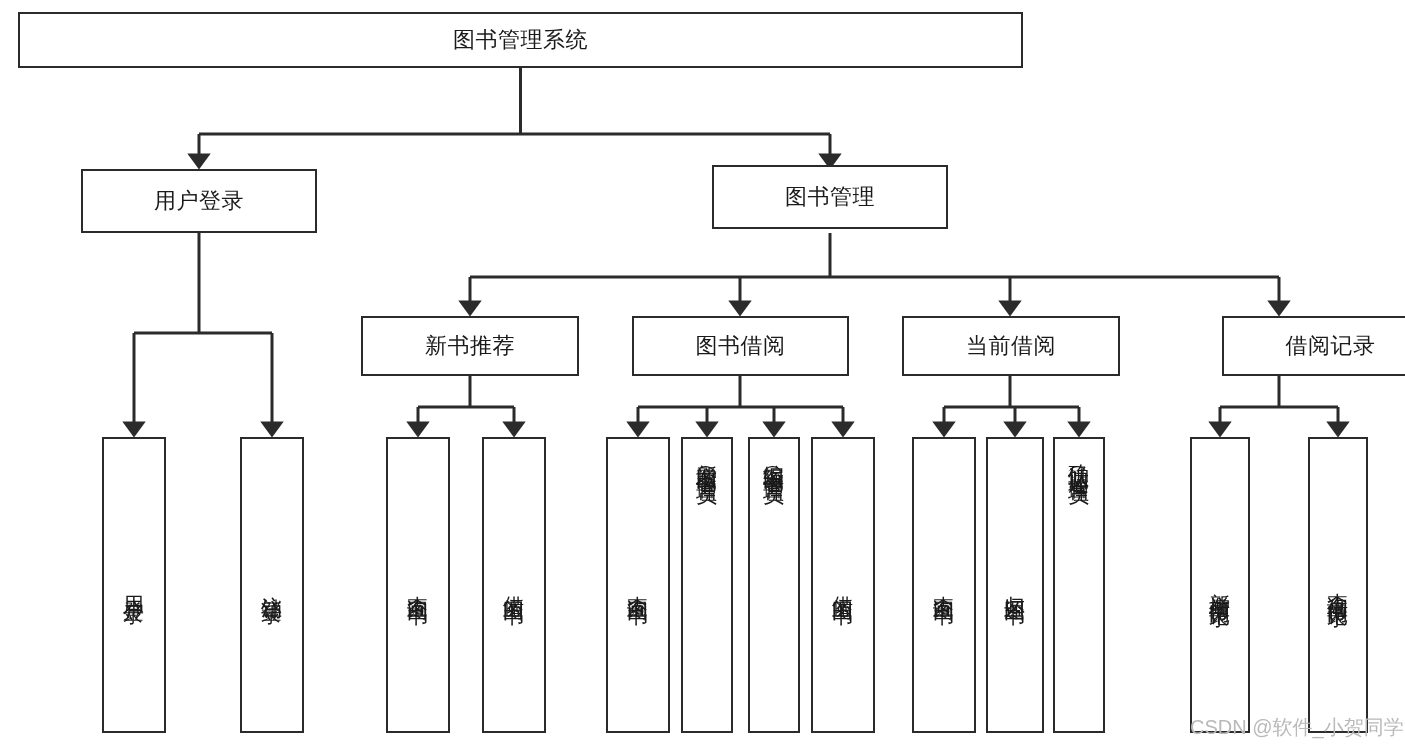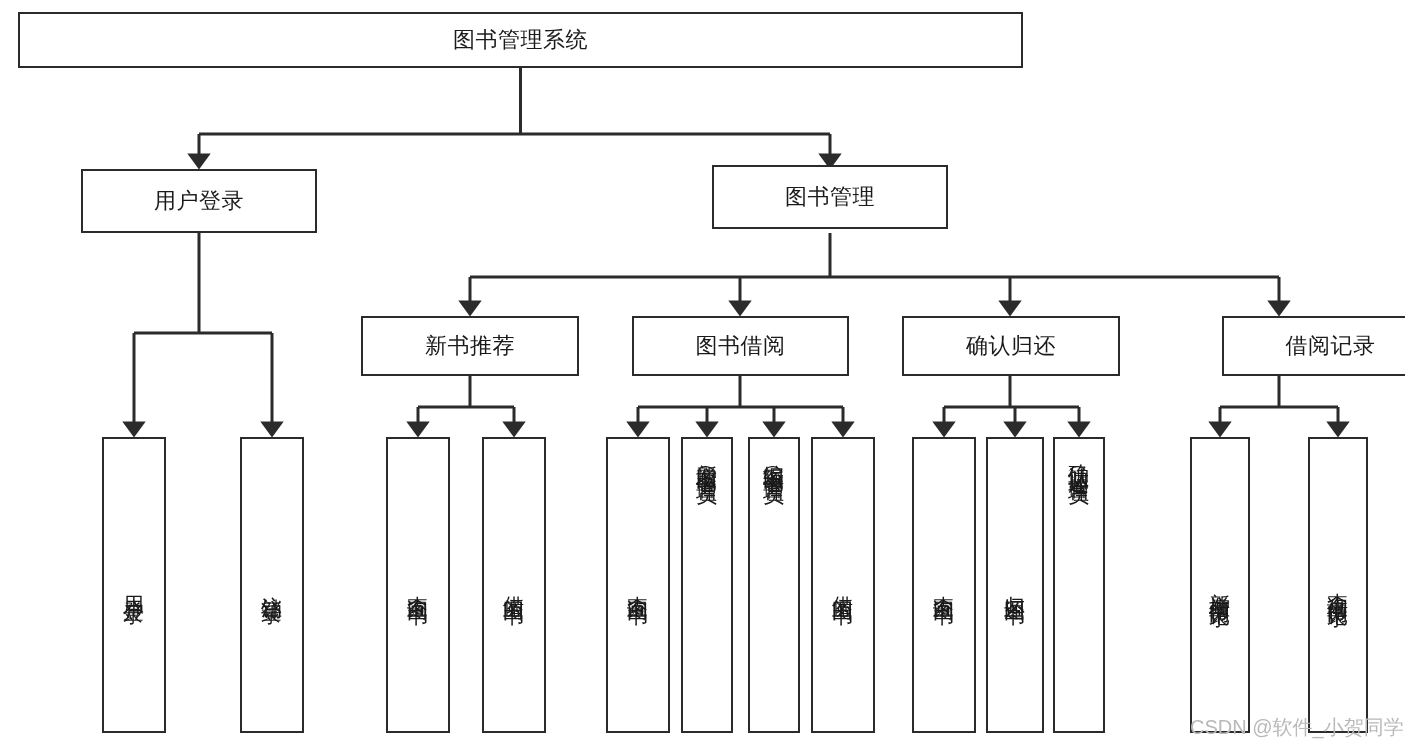--- a/index.html
+++ b/index.html
@@ -157,21 +157,21 @@
 
   <div class="node-box" style="left:361px; top:316px; width:218px; height:60px;justify-content:center;">
     <span class="node-label-h">新书推荐</span>
   </div>
 
   <div class="node-box" style="left:632px; top:316px; width:217px; height:60px;">
     <span class="node-label-h">图书借阅</span>
   </div>
 
   <div class="node-box" style="left:902px; top:316px; width:218px; height:60px;">
-    <span class="node-label-h">确认归还</span>
+    <span class="node-label-h">当前借阅</span>
   </div>
 
   <div class="node-box" style="left:1222px; top:316px; width:217px; height:60px;">
     <span class="node-label-h">借阅记录</span>
   </div>
 
   <div class="node-box leaf-box centered" style="left:102px; top:437px; width:64px; height:296px;">
     <span class="node-label-v">用户登录</span>
   </div>
 

